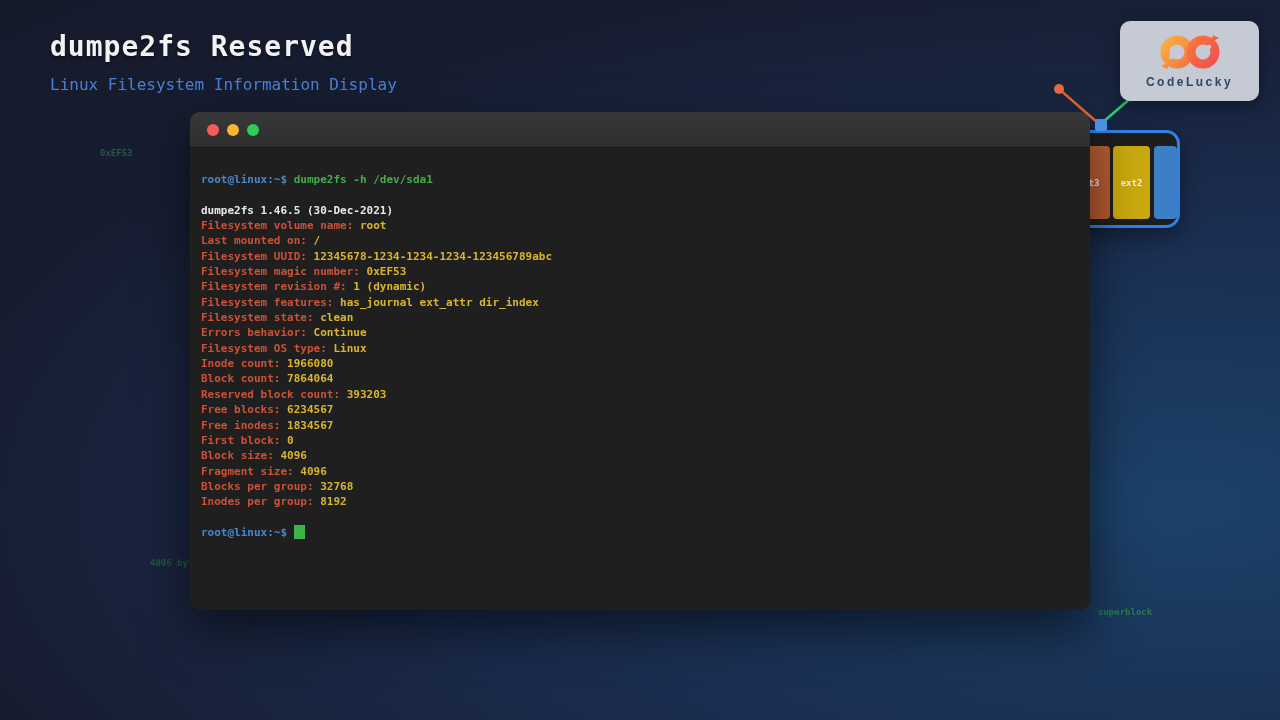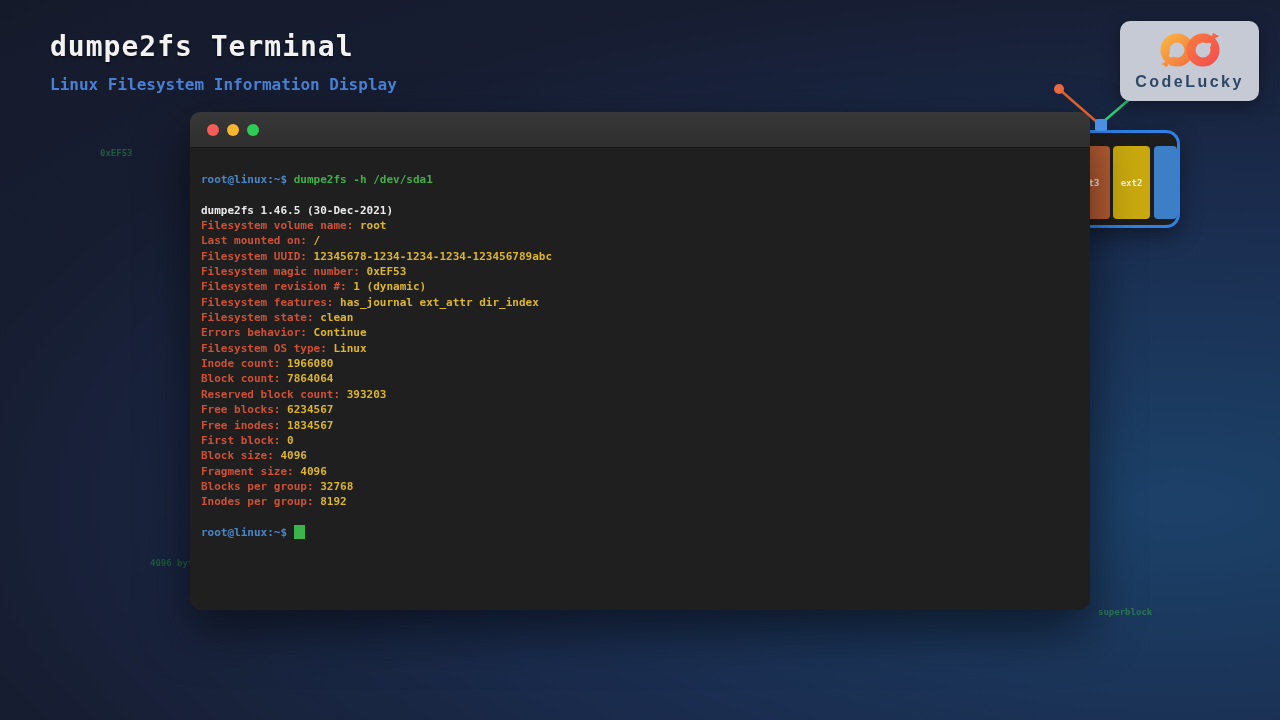--- a/index.html
+++ b/index.html
@@ -11,21 +11,21 @@
   }
 
   
   .header { position: absolute; left: 50px; top: 30px; z-index: 2; }
   .page-title {
     font-size: 28px; font-weight: bold; color: #f2f2f2;
     letter-spacing: 1px; text-shadow: 0 2px 3px rgba(0,0,0,.45);
     font-family: "DejaVu Sans Mono", monospace;
   }
   .page-subtitle {
-    margin-top: 12px; font-size: 16px; color: #4a80d4; font-weight: bold;
+    margin-top: 12px; font-size: 16px; color: #4a80d4; font-weight: normal;
     font-family: "DejaVu Sans Mono", monospace;
   }
 
   
   .bg-annotation {
     position: absolute; z-index: 1; font-size: 9px; font-weight: bold;
     font-family: "DejaVu Sans Mono", monospace; white-space: pre;
   }
 
   
@@ -45,21 +45,21 @@
   .connector-svg { position: absolute; left: 1030px; top: 70px; width: 150px; height: 70px; z-index: 4; pointer-events: none; }
 
   
   .brand-card {
     position: absolute; left: 1120px; top: 21px; width: 139px; height: 80px;
     background: #c6cad4; border-radius: 10px; z-index: 5;
     display: flex; flex-direction: column; align-items: center; justify-content: center;
     box-shadow: 0 6px 18px rgba(0,0,0,.35);
   }
   .brand-name {
-    font-family: "Liberation Sans", sans-serif; font-size: 16px; font-weight: bold;
+    font-family: "Liberation Sans", sans-serif; font-size: 12px; font-weight: bold;
     color: #2e4766; letter-spacing: 2.5px; margin-top: 2px;
   }
 
   
   .terminal-window {
     position: absolute; left: 190px; top: 112px; width: 900px; height: 498px;
     border-radius: 10px; z-index: 3; background: #1f1f1f;
     box-shadow: 0 20px 50px rgba(0,0,0,.55);
   }
   .terminal-titlebar {
@@ -77,21 +77,21 @@
     padding: 24px 11px; font-size: 11px; font-weight: bold; line-height: 15.35px;
     font-family: "DejaVu Sans Mono", monospace; white-space: pre;
   }
   .terminal-line { height: 15.35px; }
   .cursor-block { display: inline-block; width: 11px; height: 14px; vertical-align: text-bottom; }
 </style>
 </head>
 <body>
 
 <div class="header">
-  <div class="page-title">dumpe2fs Terminal</div>
+  <div class="page-title">dumpe2fs Reserved</div>
   <div class="page-subtitle">Linux Filesystem Information Display</div>
 </div>
 
 <div id="bg-annotations">
     <span class="bg-annotation" style="left: 100px; top: 148px; color: rgb(31, 92, 63);">0xEF53</span>
     <span class="bg-annotation" style="left: 150px; top: 558px; color: rgb(30, 92, 60);">4096 bytes</span>
     <span class="bg-annotation" style="left: 1098px; top: 607px; color: rgb(43, 122, 85);">superblock</span>
   </div>
 
 <div class="fs-diagram">

